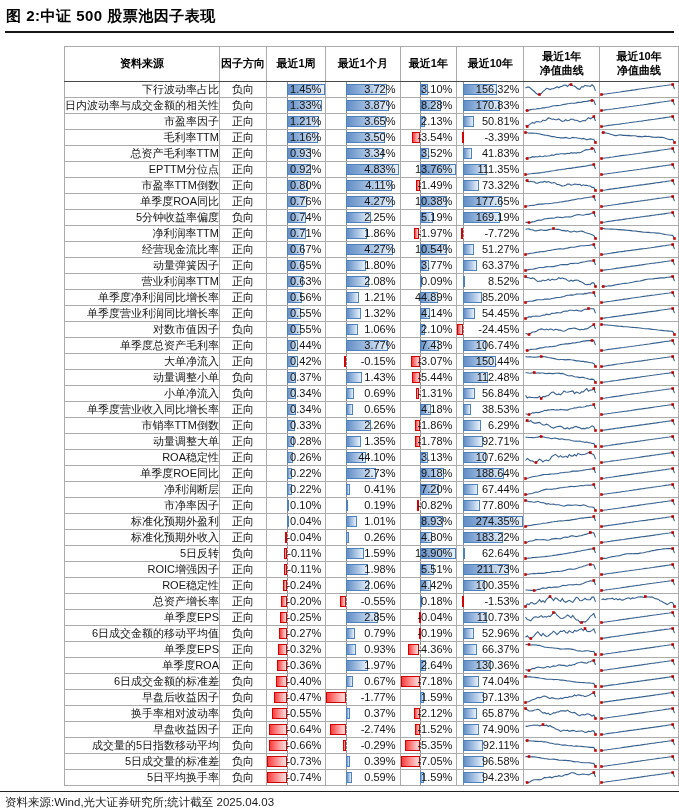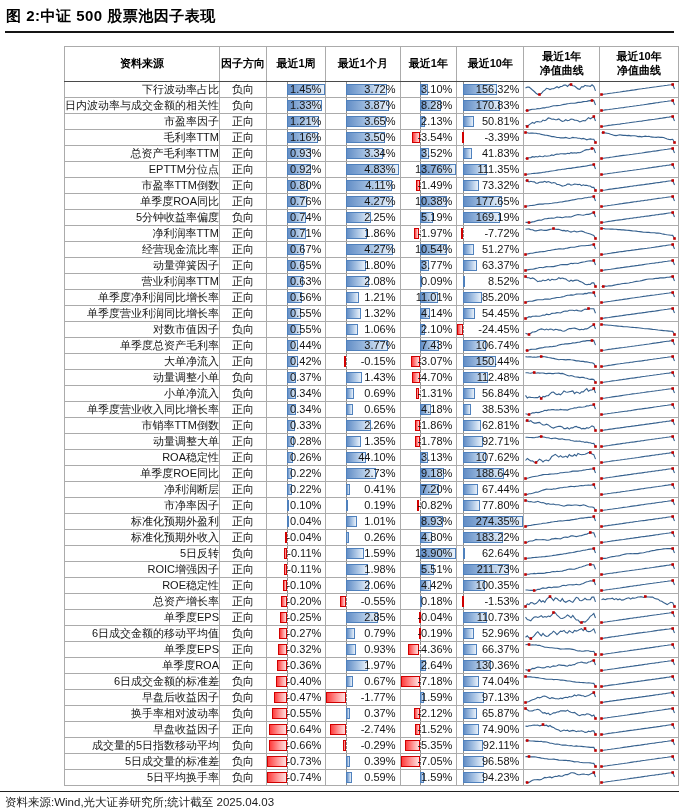--- a/index.html
+++ b/index.html
@@ -678,21 +678,21 @@
           <div class="cellwrap">
             <div class="axisline" style="left: 26.82%;"></div>
             <div class="dbar pos" style="left: 26.8182%; width: 18.3333%;"></div>
             <div class="val">1.21%</div>
           </div>
         </td>
         <td>
           <div class="cellwrap">
             <div class="axisline" style="left: 34.06%;"></div>
             <div class="dbar pos" style="left: 34.0607%; width: 32.5427%;"></div>
-            <div class="val">11.01%</div>
+            <div class="val">44.89%</div>
           </div>
         </td>
         <td>
           <div class="cellwrap">
             <div class="axisline" style="left: 8.18%;"></div>
             <div class="dbar pos" style="left: 8.18273%; width: 28.5141%;"></div>
             <div class="val">85.20%</div>
           </div>
         </td>
         <td class="c-spark">
@@ -908,21 +908,21 @@
           <div class="cellwrap">
             <div class="axisline" style="left: 26.82%;"></div>
             <div class="dbar pos" style="left: 26.8182%; width: 21.6667%;"></div>
             <div class="val">1.43%</div>
           </div>
         </td>
         <td>
           <div class="cellwrap">
             <div class="axisline" style="left: 34.06%;"></div>
             <div class="dbar neg" style="left: 20.1139%; width: 13.9469%;"></div>
-            <div class="val">-4.70%</div>
+            <div class="val">-5.44%</div>
           </div>
         </td>
         <td>
           <div class="cellwrap">
             <div class="axisline" style="left: 8.18%;"></div>
             <div class="dbar pos" style="left: 8.18273%; width: 37.6439%;"></div>
             <div class="val">112.48%</div>
           </div>
         </td>
         <td class="c-spark">
@@ -1053,21 +1053,21 @@
           <div class="cellwrap">
             <div class="axisline" style="left: 34.06%;"></div>
             <div class="dbar neg" style="left: 25.2372%; width: 8.82353%;"></div>
             <div class="val">-1.86%</div>
           </div>
         </td>
         <td>
           <div class="cellwrap">
             <div class="axisline" style="left: 8.18%;"></div>
             <div class="dbar pos" style="left: 8.18273%; width: 27.992%;"></div>
-            <div class="val">62.81%</div>
+            <div class="val">6.29%</div>
           </div>
         </td>
         <td class="c-spark">
           <svg width="73" height="14">
             <polyline points="1.5,2.0 3.3,1.5 5.0,2.4 6.8,1.7 8.5,3.3 10.3,4.1 12.0,4.1 13.8,3.6 15.5,3.4 17.3,4.9 19.0,6.0 20.8,6.0 22.5,5.2 24.3,5.9 26.0,7.3 27.8,8.6 29.5,9.1 31.3,8.3 33.0,7.7 34.8,7.2 36.5,7.4 38.3,7.9 40.0,9.6 41.8,9.6 43.5,8.7 45.3,10.1 47.0,8.9 48.8,8.9 50.5,7.8 52.3,7.4 54.0,8.4 55.8,8.6 57.5,9.9 59.3,9.4 61.0,9.9 62.8,8.7 64.5,9.2 66.3,8.1 68.0,6.9 69.8,7.6 71.5,11.5" fill="none" stroke="#36618e" stroke-width="1.1"></polyline>
             <rect x="1.9" y="0.2" width="2.6" height="2.6" fill="#c00000"></rect>
             <rect x="70.2" y="10.2" width="2.6" height="2.6" fill="#c00000"></rect>
           </svg>
         </td>
         <td class="c-spark">
@@ -1492,21 +1492,21 @@
           </svg>
         </td>
       </tr>
       <tr>
         <td class="c-name">ROE稳定性</td>
         <td class="c-dir">正向</td>
         <td>
           <div class="cellwrap">
             <div class="axisline" style="left: 33.79%;"></div>
             <div class="dbar neg" style="left: 27.8539%; width: 5.93607%;"></div>
-            <div class="val">-0.10%</div>
+            <div class="val">-0.24%</div>
           </div>
         </td>
         <td>
           <div class="cellwrap">
             <div class="axisline" style="left: 26.82%;"></div>
             <div class="dbar pos" style="left: 26.8182%; width: 31.2121%;"></div>
             <div class="val">2.06%</div>
           </div>
         </td>
         <td>

